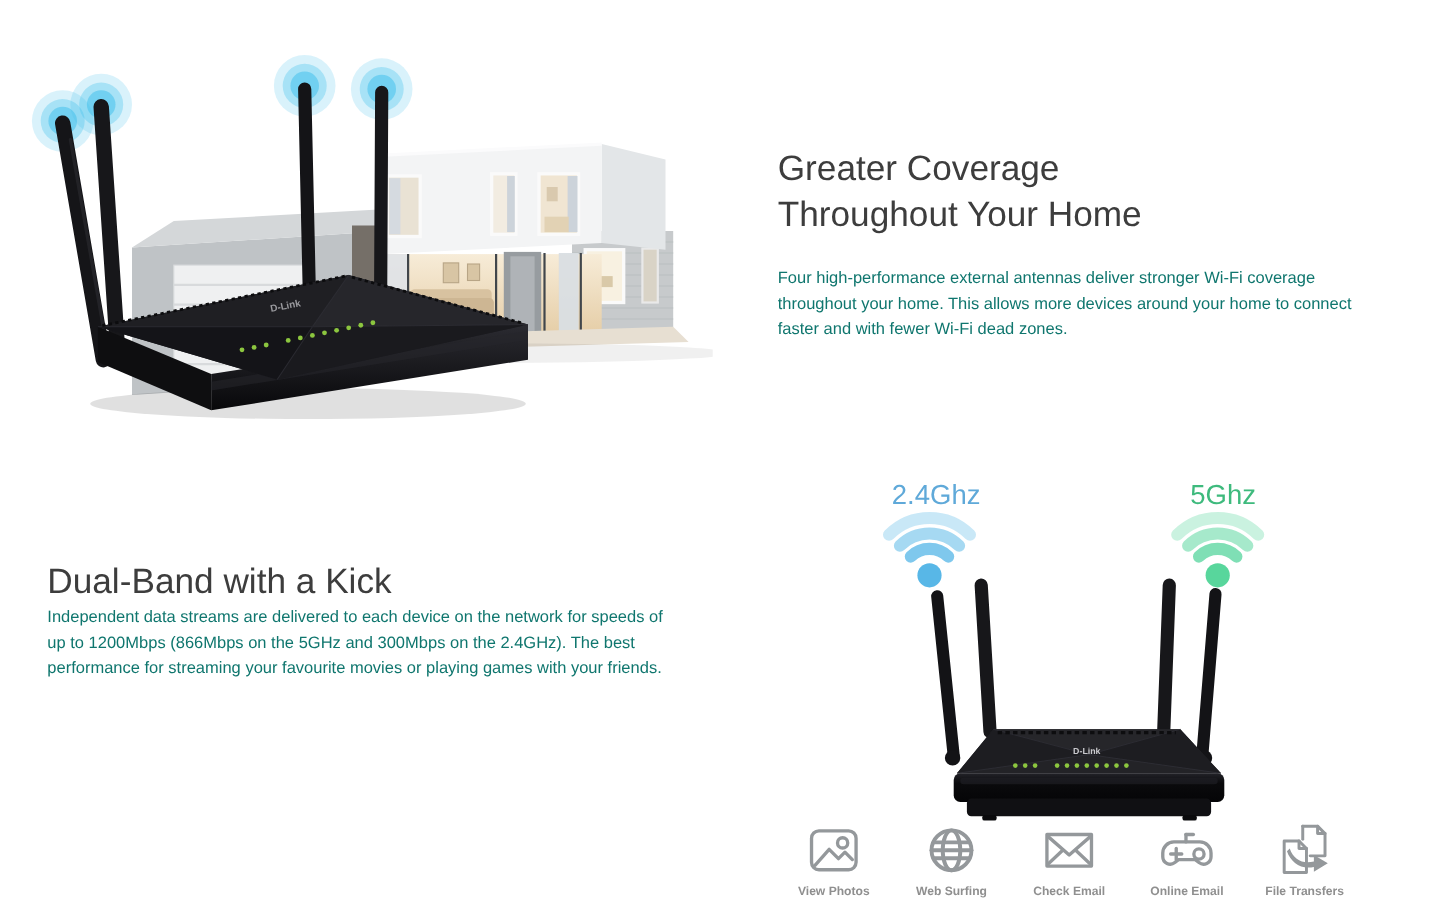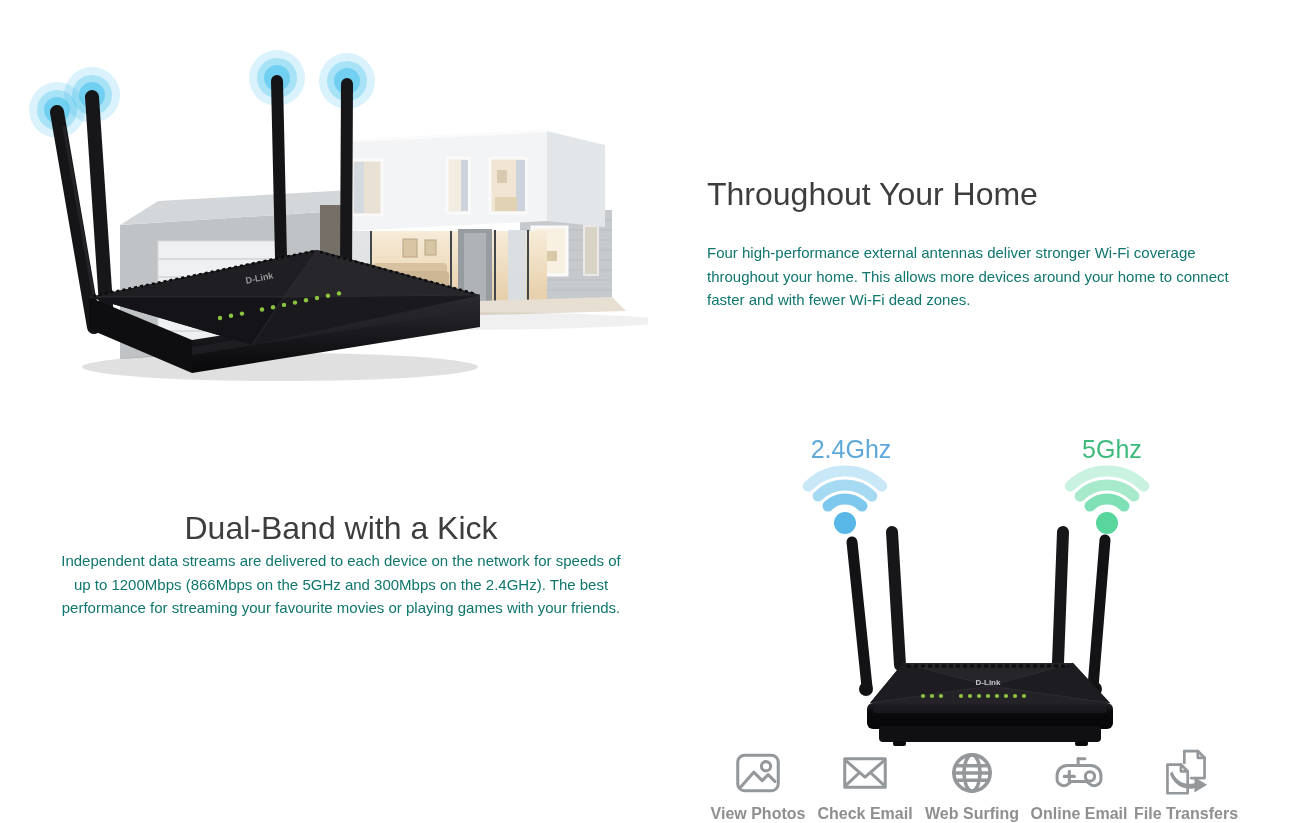--- a/index.html
+++ b/index.html
@@ -3,28 +3,28 @@
 <meta charset="utf-8">
 <style>
   html,body{margin:0;padding:0;background:#fff;}
   #page{position:relative;width:1304px;height:823px;background:#ffffff;overflow:hidden;
         font-family:"Liberation Sans",sans-serif;}
   .abs{position:absolute;}
   h1,h2{margin:0;font-weight:400;color:#3d3d3d;font-size:32px;line-height:41px;letter-spacing:0;}
   p{margin:0;color:#0f766e;font-size:15px;line-height:23.5px;}
   .copy1{left:707px;top:133px;width:552px;}
   .copy1 p{margin-top:26px;}
-  .copy2{left:60px;top:508px;width:562px;text-align:center;}
+  .copy2{left:43px;top:508px;width:562px;}
   .copy2 p{}
   .hero1{left:8px;top:15px;}
   .hero2{left:755px;top:428px;}
   .usecases{left:716px;top:742px;width:512px;display:flex;justify-content:space-between;}
   .usecase{width:84px;display:flex;flex-direction:column;align-items:center;}
   .usecase .iconwrap{height:58px;display:flex;align-items:flex-end;justify-content:center;}
-  .usecase .lbl{margin-top:5px;font-size:16px;font-weight:700;color:#8f8f8f;white-space:nowrap;}
+  .usecase .lbl{margin-top:5px;font-size:11px;font-weight:700;color:#8f8f8f;white-space:nowrap;}
   svg text{font-family:"Liberation Sans",sans-serif;}
 </style>
 </head>
 <body>
 
 <div id="page">
 
   <svg class="abs hero1" width="640" height="370" viewBox="0 0 640 370">
     <defs>
       <linearGradient id="warmGlow" x1="0" y1="0" x2="0" y2="1">
@@ -166,21 +166,21 @@
         <circle cx="287" cy="287.6" r="2.2"></circle>
           <circle cx="298" cy="285.3" r="2.2"></circle>
           <circle cx="309" cy="283" r="2.2"></circle>
         <circle cx="320" cy="280.7" r="2.2"></circle>
           <circle cx="331" cy="278.4" r="2.2"></circle>
       </g>
     </g>
   </svg>
 
   <div class="abs copy1">
-    <h1><br>
+    <h1><span>Greater Coverage</span><br>
         <span>Throughout Your Home</span></h1>
     <p>Four high-performance external antennas deliver stronger Wi-Fi coverage throughout your home. This allows more devices around your home to connect faster and with fewer Wi-Fi dead zones.</p>
   </div>
 
   <div class="abs copy2">
     <h2>Dual-Band with a Kick</h2>
     <p>Independent data streams are delivered to each device on the network for speeds of up to 1200Mbps (866Mbps on the 5GHz and 300Mbps on the 2.4GHz). The best performance for streaming your favourite movies or playing games with your friends.</p>
   </div>
 
   <svg class="abs hero2" width="430" height="320" viewBox="0 0 430 320">
@@ -263,41 +263,41 @@
         <rect x="8" y="11" width="48" height="42" rx="8"></rect>
         <circle cx="41.5" cy="24" r="5.5"></circle>
         <polyline points="12,48 27,31 37,41 44,34 52,42"></polyline>
       </svg>
         </div>
       <div class="lbl">View Photos</div>
     </div>
 
     <div class="usecase">
       <div class="iconwrap">
-          <svg width="54" height="54" viewBox="0 0 64 64" fill="none" stroke="#94989b" stroke-width="3.6" stroke-linecap="round" stroke-linejoin="round">
-        <rect x="8" y="15" width="48" height="34"></rect>
-        <polyline points="9,17 32,37 55,17"></polyline>
-        <line x1="9" y1="47" x2="25" y2="32"></line>
-        <line x1="55" y1="47" x2="39" y2="32"></line>
-      </svg>
-        </div>
-      <div class="lbl">Check Email</div>
-    </div>
-
-    <div class="usecase">
-      <div class="iconwrap">
           <svg width="54" height="54" viewBox="0 0 64 64" fill="none" stroke="#94989b" stroke-width="4.2" stroke-linecap="round">
         <circle cx="32" cy="32" r="21.5"></circle>
         <ellipse cx="32" cy="32" rx="9.5" ry="21.5"></ellipse>
         <line x1="13" y1="23.5" x2="51" y2="23.5"></line>
         <line x1="10.5" y1="32" x2="53.5" y2="32"></line>
         <line x1="13" y1="40.5" x2="51" y2="40.5"></line>
       </svg>
         </div>
       <div class="lbl">Web Surfing</div>
+    </div>
+
+    <div class="usecase">
+      <div class="iconwrap">
+          <svg width="54" height="54" viewBox="0 0 64 64" fill="none" stroke="#94989b" stroke-width="3.6" stroke-linecap="round" stroke-linejoin="round">
+        <rect x="8" y="15" width="48" height="34"></rect>
+        <polyline points="9,17 32,37 55,17"></polyline>
+        <line x1="9" y1="47" x2="25" y2="32"></line>
+        <line x1="55" y1="47" x2="39" y2="32"></line>
+      </svg>
+        </div>
+      <div class="lbl">Check Email</div>
     </div>
 
     <div class="usecase">
       <div class="iconwrap">
           <svg width="54" height="54" viewBox="0 0 64 64" fill="none" stroke="#94989b" stroke-width="3.6" stroke-linecap="round" stroke-linejoin="round">
         <line x1="31" y1="15" x2="31" y2="23"></line>
         <line x1="31" y1="15" x2="39" y2="15"></line>
         <path d="M18,23 h28 a12,12 0 0 1 12,12 v4 a8,8 0 0 1 -13,6.2 l-4,-3.2 h-18 l-4,3.2 a8,8 0 0 1 -13,-6.2 v-4 a12,12 0 0 1 12,-12 z"></path>
         <line x1="14.5" y1="36" x2="26.5" y2="36"></line>
         <line x1="20.5" y1="30" x2="20.5" y2="42"></line>

